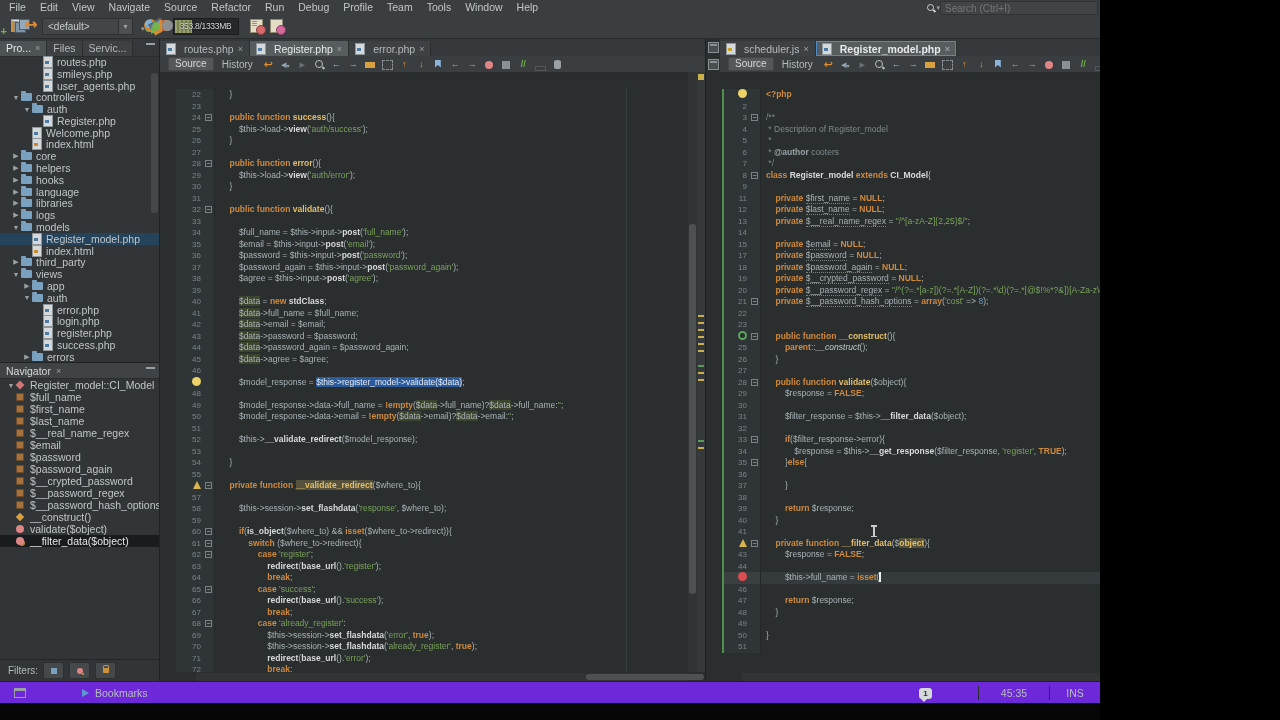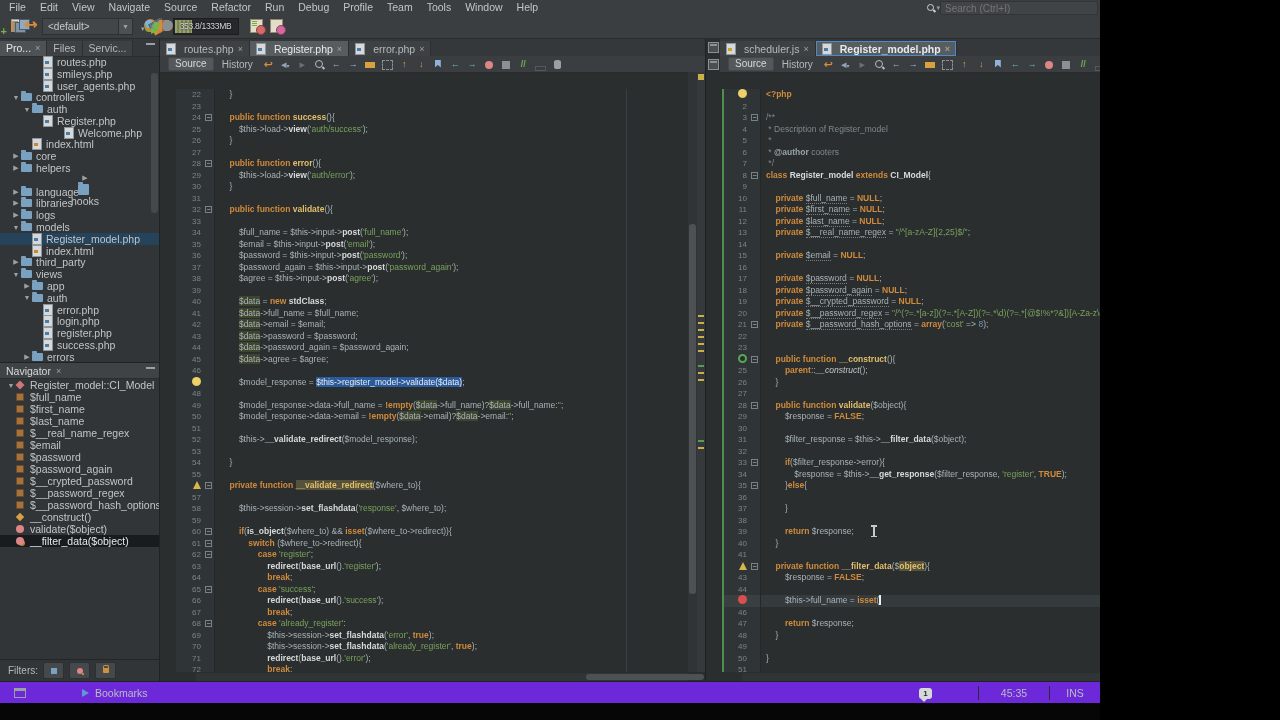--- a/index.html
+++ b/index.html
@@ -248,41 +248,41 @@
         <div class="trow" style="padding-left: 22px;">
           <span class="tw">▼</span>
           <span class="ic-folder"></span>
           <span>auth</span>
         </div>
         <div class="trow" style="padding-left: 33px;">
           <span class="tw"></span>
           <span class="ic-php"></span>
           <span>Register.php</span>
         </div>
-        <div class="trow" style="padding-left: 22px; margin-left: 32px;">
+        <div class="trow" style="padding-left: 22px;">
           <span class="tw"></span>
           <span class="ic-php"></span>
           <span>Welcome.php</span>
         </div>
         <div class="trow" style="padding-left: 22px;">
           <span class="tw"></span>
           <span class="ic-html"></span>
           <span>index.html</span>
         </div>
         <div class="trow" style="padding-left: 11px;">
           <span class="tw">▶</span>
           <span class="ic-folder"></span>
           <span>core</span>
         </div>
         <div class="trow" style="padding-left: 11px;">
           <span class="tw">▶</span>
           <span class="ic-folder"></span>
           <span>helpers</span>
         </div>
-        <div class="trow" style="padding-left: 11px; flex-direction: column;">
+        <div class="trow" style="padding-left: 11px;">
           <span class="tw">▶</span>
           <span class="ic-folder"></span>
           <span>hooks</span>
         </div>
         <div class="trow" style="padding-left: 11px;">
           <span class="tw">▶</span>
           <span class="ic-folder"></span>
           <span>language</span>
         </div>
         <div class="trow" style="padding-left: 11px;">
@@ -868,25 +868,20 @@
               <span class="fbox">−</span>
             </span>
             <span class="ctext"><span class="tk-k">class </span><span class="tk-m">Register_model</span><span class="tk-k"> extends </span><span class="tk-m">CI_Model</span><span class="tk-p">{</span></span>
           </div>
           <div class="crow">
             <span class="gnum">9</span>
             <span class="gfold"></span>
             <span class="ctext"></span>
           </div>
           <div class="crow">
-            <span class="gnum">10</span>
-            <span class="gfold"></span>
-            <span class="ctext"><span class="tk-k">    private </span><span class="tk-u">$full_name</span><span class="tk-p"> = </span><span class="tk-k">NULL</span><span class="tk-p">;</span></span>
-          </div>
-          <div class="crow">
             <span class="gnum">11</span>
             <span class="gfold"></span>
             <span class="ctext"><span class="tk-k">    private </span><span class="tk-u">$first_name</span><span class="tk-p"> = </span><span class="tk-k">NULL</span><span class="tk-p">;</span></span>
           </div>
           <div class="crow">
             <span class="gnum">12</span>
             <span class="gfold"></span>
             <span class="ctext"><span class="tk-k">    private </span><span class="tk-u">$last_name</span><span class="tk-p"> = </span><span class="tk-k">NULL</span><span class="tk-p">;</span></span>
           </div>
           <div class="crow">
@@ -896,25 +891,20 @@
           </div>
           <div class="crow">
             <span class="gnum">14</span>
             <span class="gfold"></span>
             <span class="ctext"></span>
           </div>
           <div class="crow">
             <span class="gnum">15</span>
             <span class="gfold"></span>
             <span class="ctext"><span class="tk-k">    private </span><span class="tk-u">$email</span><span class="tk-p"> = </span><span class="tk-k">NULL</span><span class="tk-p">;</span></span>
-          </div>
-          <div class="crow">
-            <span class="gnum">16</span>
-            <span class="gfold"></span>
-            <span class="ctext"></span>
           </div>
           <div class="crow">
             <span class="gnum">17</span>
             <span class="gfold"></span>
             <span class="ctext"><span class="tk-k">    private </span><span class="tk-u">$password</span><span class="tk-p"> = </span><span class="tk-k">NULL</span><span class="tk-p">;</span></span>
           </div>
           <div class="crow">
             <span class="gnum">18</span>
             <span class="gfold"></span>
             <span class="ctext"><span class="tk-k">    private </span><span class="tk-u">$password_again</span><span class="tk-p"> = </span><span class="tk-k">NULL</span><span class="tk-p">;</span></span>

